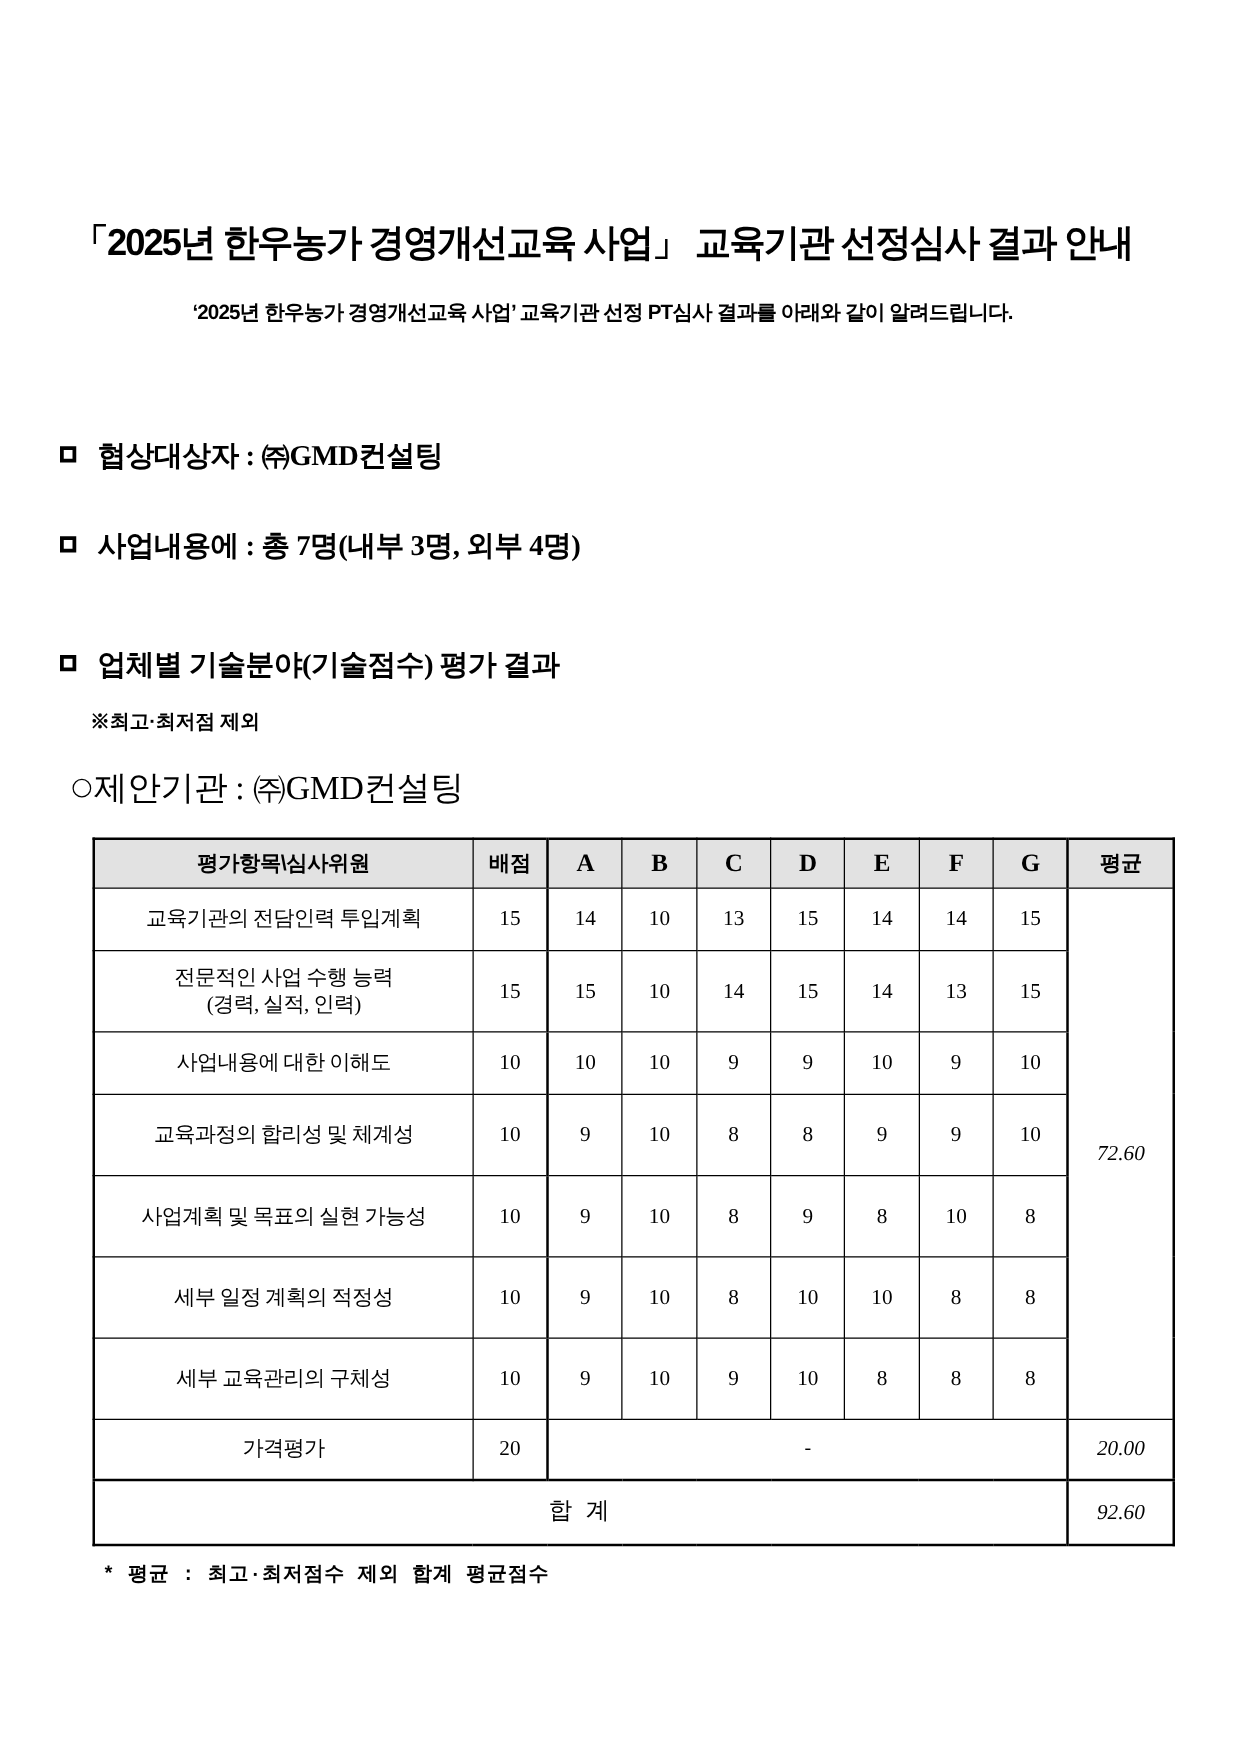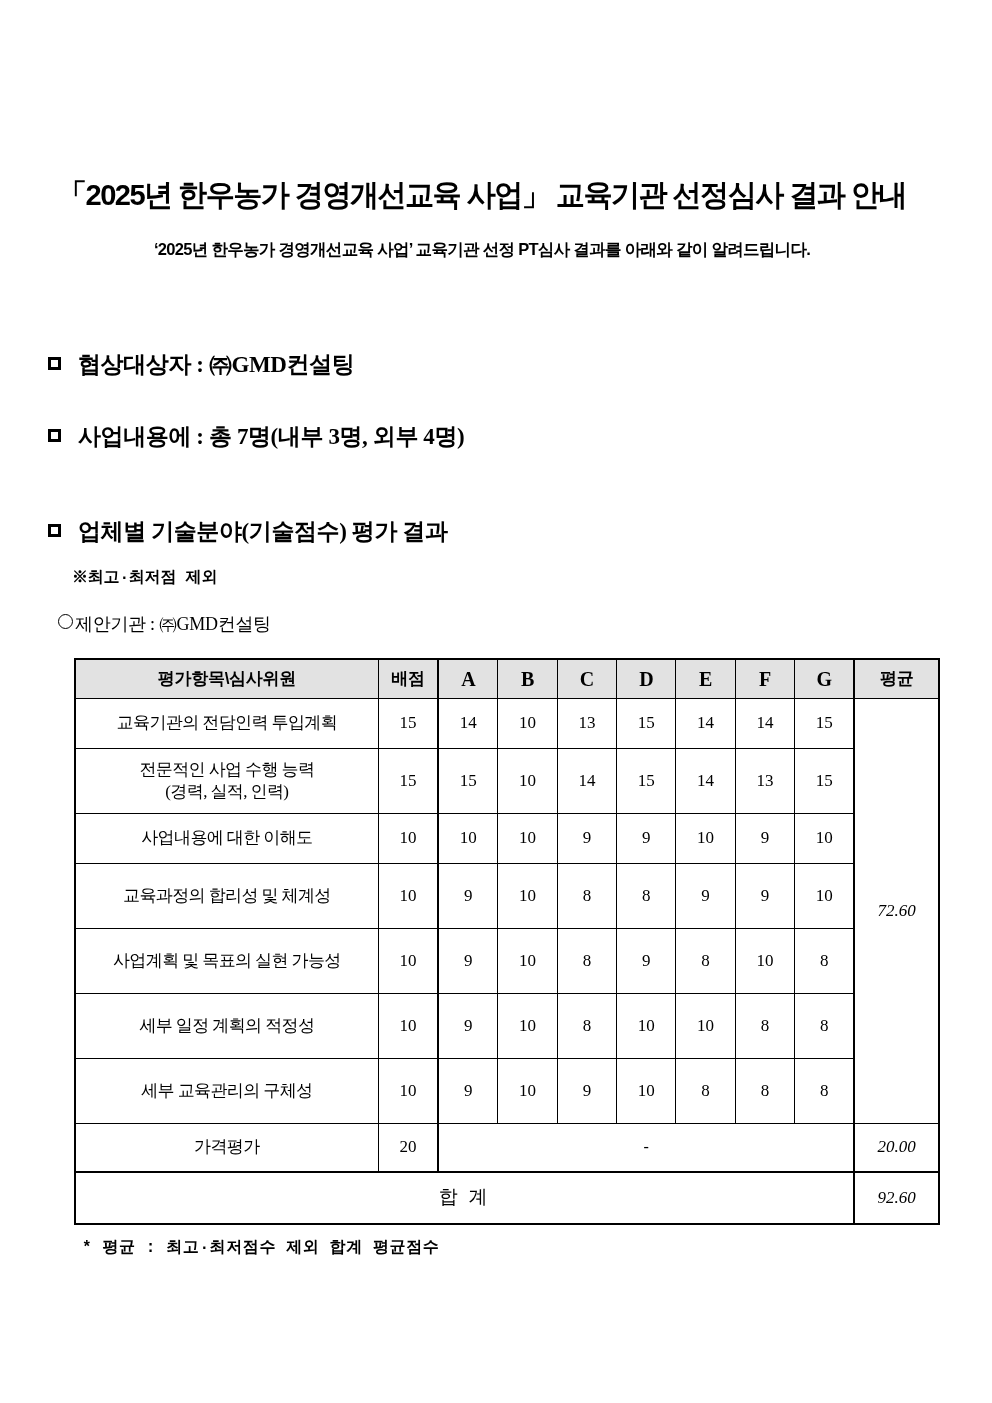--- a/index.html
+++ b/index.html
@@ -84,30 +84,30 @@
     display: inline-block;
     width: 15px;
     height: 15px;
     border: 1.6px solid #000;
     border-radius: 50%;
     box-sizing: border-box;
     margin-right: 13px;
     vertical-align: 1px;
   }
   .sec-note {
-    font-family: Liberation Mono, monospace;
+    font-family: Liberation Sans, sans-serif;
     font-size: 16px;
     font-weight: bold;
     letter-spacing: -0.2px;
     margin: 0;
     padding-left: 72px;
     white-space: nowrap;
   }
   .sec-org {
-    font-size: 18px;
+    font-size: 27px;
     letter-spacing: -0.3px;
     margin: 0;
     padding-left: 58px;
     white-space: nowrap;
   }
   .sec-org .bullet-ci {
     display: inline-block;
     width: 15px;
     height: 15px;
     border: 1.6px solid #000;

